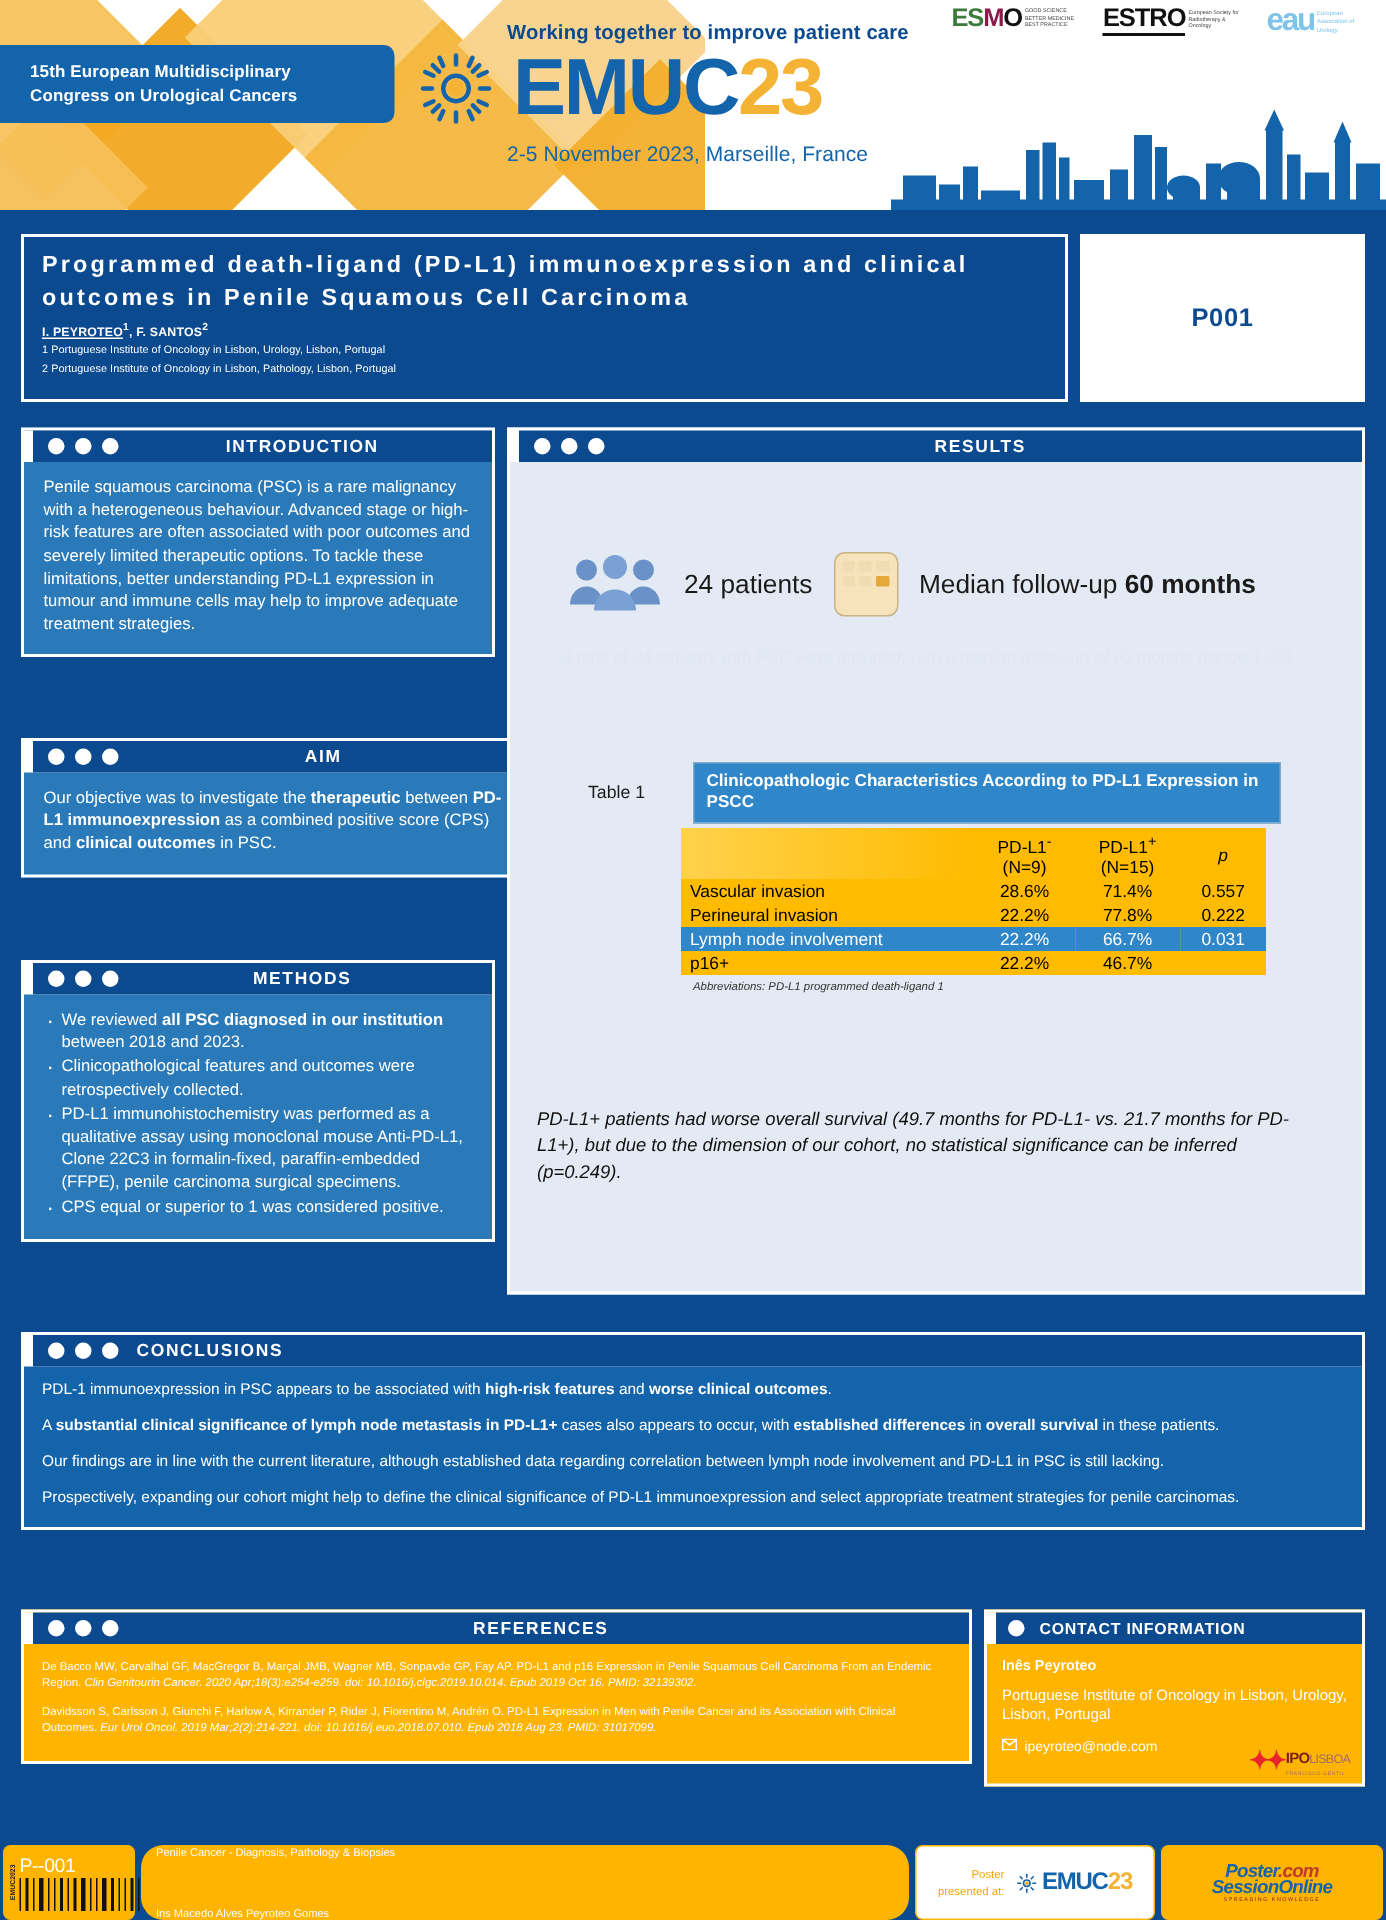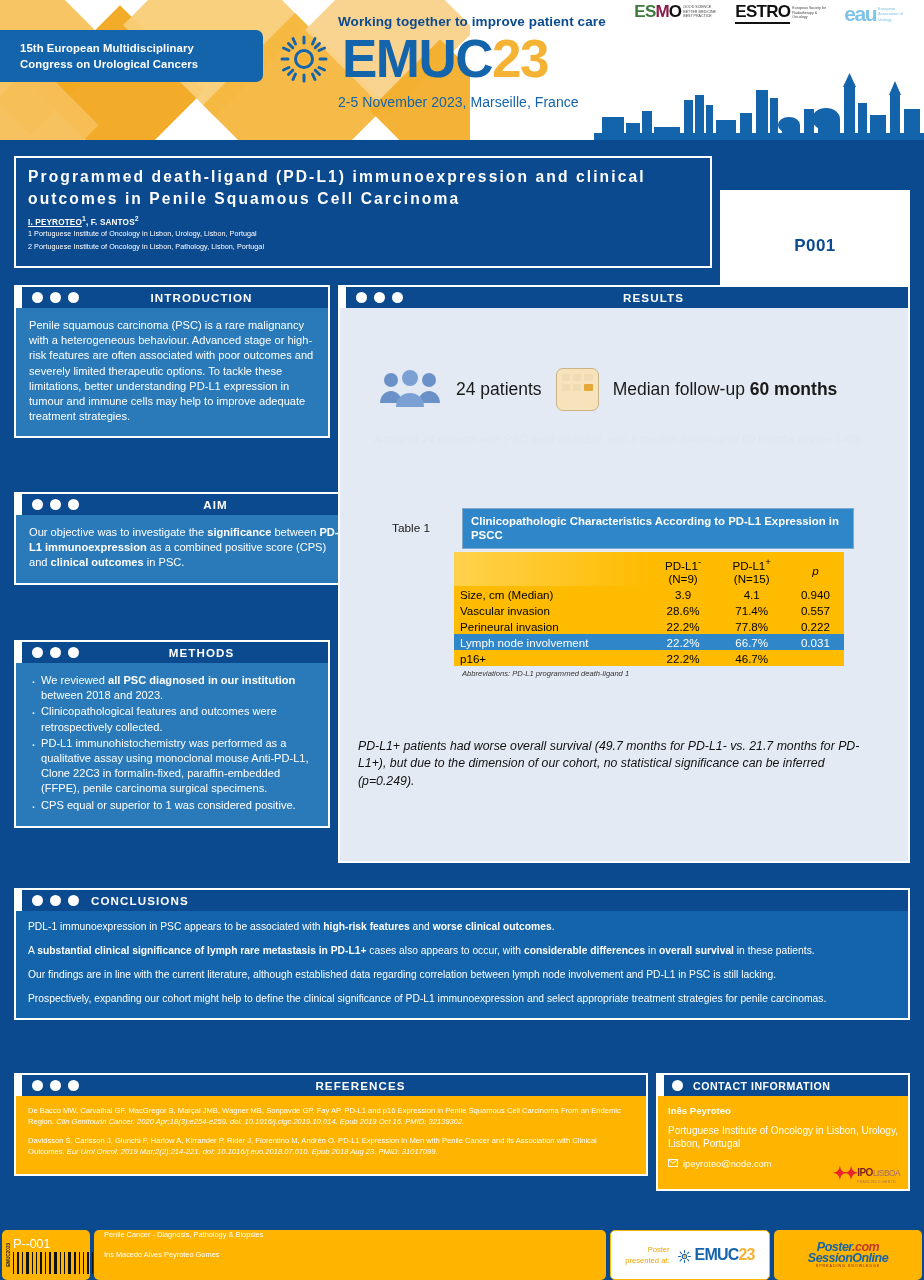--- a/index.html
+++ b/index.html
@@ -71,21 +71,21 @@
   }
   .title-box h1 {
     font-size: 15.6px; font-weight: bold; letter-spacing: 2.1px;
     line-height: 1.42; color: #ffffff;
   }
   .authors { font-size: 8.2px; font-weight: bold; margin-top: 5px; letter-spacing: .15px; }
   .authors u { text-decoration: underline; }
   .affil { font-size: 7.2px; line-height: 1.5; margin-top: 2px; letter-spacing: .05px; }
   .pcode-box {
     width: 190px; height: 112px; background: #ffffff;
-    display: flex; align-items: center; justify-content: center; margin-top: 34px;
+    display: flex; align-items: center; justify-content: center;
   }
   .pcode-box span { font-size: 17px; font-weight: bold; color: #0c4a8f; letter-spacing: .4px; }
 
   
   .sec { border: 2px solid #ffffff; background: #2a7ab9; }
   .sec-head {
     background: #ffffff; height: 21px;
     display: flex; align-items: center; padding-left: 6px;
   }
   .sec-head-inner {
@@ -184,22 +184,22 @@
   .ipo-sub { font-size: 3.4px; color: #a06b6c; letter-spacing: .4px; }
 
   
   .footer { position: absolute; left: 0; top: 1230px; width: 924px; height: 50px; display: flex; gap: 4px; padding: 0 2px; }
   .f-code { width: 88px; background: #ffb400; border-radius: 5px; display: flex; align-items: center; padding: 3px 4px; }
   .f-vert { writing-mode: vertical-rl; transform: rotate(180deg); font-size: 4.6px; font-weight: bold; color: #222; margin-right: 2px; }
   .f-code-inner { flex: 1; }
   .f-pnum { font-size: 13px; color: #ffffff; font-weight: normal; letter-spacing: -.3px; margin-bottom: 1px; }
   .barcode { height: 22px; display: flex; gap: 1px; align-items: stretch; }
   .barcode i { display: block; background: #111; }
-  .f-meta { flex: 1; max-width: 612px; background: #ffb400; border-radius: 5px;
-            display: flex; flex-direction: column; justify-content: flex-start; gap: 11px; padding: 0 10px; }
+  .f-meta { flex: 1; max-width: 612px; background: #ffb400; border-radius: 15px;
+            display: flex; flex-direction: column; justify-content: space-between; padding: 0 10px; }
   .f-meta div { font-size: 7.4px; color: #ffffff; }
   .f-presented { width: 160px; background: #ffffff; border: 1px solid #ffb400; border-radius: 5px;
                  display: flex; align-items: center; justify-content: center; gap: 8px; }
   .f-pres-text { font-size: 7.6px; color: #f0a500; line-height: 1.5; text-align: right; }
   .f-emuc { display: flex; align-items: center; gap: 4px; }
   .f-emuc .mini-sun { width: 13px; height: 13px; position: relative; }
   .f-emuc .txt { font-size: 16px; font-weight: bold; letter-spacing: -.8px; }
   .f-psol { width: 148px; background: #ffb400; border-radius: 5px; display: flex; align-items: center; justify-content: center; }
   .psol-inner { text-align: center; line-height: 1; }
   .psol-1 { font-size: 12.5px; font-weight: bold; color: #1464ab; font-style: italic; letter-spacing: -.5px; }
@@ -344,21 +344,21 @@
       <div class="sec-head-inner">
         <span class="dots">
             <i></i>
             <i></i>
             <i></i>
           </span>
         <span class="sec-title">AIM</span>
       </div>
     </div>
     <div class="sec-body">
-      <p id="aim-text"><span>Our objective was to investigate the </span><b>significance</b><span> between </span><b>PD-L1 immunoexpression</b><span> as a combined positive score (CPS) and </span><b>clinical outcomes</b><span> in PSC.</span></p>
+      <p id="aim-text"><span>Our objective was to investigate the </span><b>therapeutic</b><span> between </span><b>PD-L1 immunoexpression</b><span> as a combined positive score (CPS) and </span><b>clinical outcomes</b><span> in PSC.</span></p>
     </div>
   </div>
 
   <div class="sec meth">
     <div class="sec-head">
       <div class="sec-head-inner">
         <span class="dots">
             <i></i>
             <i></i>
             <i></i>
@@ -443,26 +443,20 @@
                   <div>(N=15)</div>
                 </td>
                 <td class="pcol">
                   <div>p</div>
                   <div></div>
                 </td>
               </tr>
           </thead>
           <tbody id="tbl-body">
               <tr>
-                <td>Size, cm (Median)</td>
-                <td>3.9</td>
-                <td>4.1</td>
-                <td>0.940</td>
-              </tr>
-              <tr>
                 <td>Vascular invasion</td>
                 <td>28.6%</td>
                 <td>71.4%</td>
                 <td>0.557</td>
               </tr>
               <tr>
                 <td>Perineural invasion</td>
                 <td>22.2%</td>
                 <td>77.8%</td>
                 <td>0.222</td>
@@ -494,21 +488,21 @@
         <span class="dots">
             <i></i>
             <i></i>
             <i></i>
           </span>
         <span class="sec-title" style="text-align:left;padding-left:6px">CONCLUSIONS</span>
       </div>
     </div>
     <div class="sec-body" id="concl-body">
         <p><span>PDL-1 immunoexpression in PSC appears to be associated with </span><b>high-risk features</b><span> and </span><b>worse clinical outcomes</b><span>.</span></p>
-        <p><span>A </span><b>substantial clinical significance of lymph rare metastasis in PD-L1+</b><span> cases also appears to occur, with </span><b>considerable differences</b><span> in </span><b>overall survival</b><span> in these patients.</span></p>
+        <p><span>A </span><b>substantial clinical significance of lymph node metastasis in PD-L1+</b><span> cases also appears to occur, with </span><b>established differences</b><span> in </span><b>overall survival</b><span> in these patients.</span></p>
         <p><span>Our findings are in line with the current literature, although established data regarding correlation between lymph node involvement and PD-L1 in PSC is still lacking.</span></p>
         <p><span>Prospectively, expanding our cohort might help to define the clinical significance of PD-L1 immunoexpression and select appropriate treatment strategies for penile carcinomas.</span></p>
       </div>
   </div>
 
   <div class="sec refs">
     <div class="sec-head">
       <div class="sec-head-inner">
         <span class="dots">
             <i></i>

